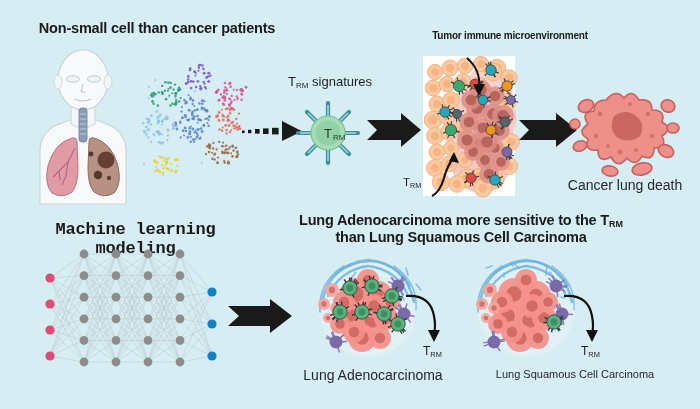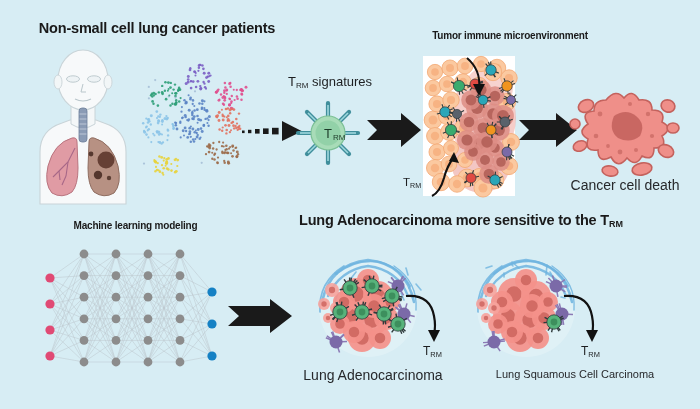--- a/index.html
+++ b/index.html
@@ -22,21 +22,21 @@
   .sub{font-size:0.62em;vertical-align:-0.22em;letter-spacing:0px;}
   .trm-lbl{font-size:12px;color:#1d1f21;font-weight:400;white-space:nowrap;}
   svg{display:block;overflow:visible;}
 </style>
 </head>
 <body>
 
 <div id="stage">
 
   <div class="abs heading" style="left:28px;top:20px;width:258px;font-size:14.5px;">
-    <div>Non-small cell lung cancer patients</div>
+    <div>Non-small cell than cancer patients</div>
   </div>
 
   <svg class="abs" style="left:18px;top:44px;" width="130" height="160" viewBox="0 0 130 160">
 
     <path d="M22 160 L22 108 Q22 86 44 79 L52 76 L78 76 L86 79 Q108 86 108 108 L108 160 Z" fill="#f7f9fa" stroke="#c9d4d8" stroke-width="1.1"></path>
 
     <path d="M53 62 L53 80 Q65 88 77 80 L77 62 Z" fill="#f4f7f8" stroke="#c9d4d8" stroke-width="1"></path>
 
     <ellipse cx="65" cy="36" rx="25" ry="30" fill="#f7f9fa" stroke="#c9d4d8" stroke-width="1.1"></ellipse>
 
@@ -820,24 +820,24 @@
       <circle cx="26" cy="52" r="2.3"></circle>
         <circle cx="82" cy="52" r="2.1"></circle>
       <circle cx="50" cy="68" r="2.4"></circle>
         <circle cx="66" cy="66" r="2"></circle>
       <circle cx="38" cy="62" r="1.9"></circle>
         <circle cx="60" cy="20" r="2"></circle>
     </g>
   </svg>
 
   <div class="abs caption" style="left:545px;top:178px;width:160px;font-size:14px;">
-    <span>Cancer cell death</span>
+    <span>Cancer lung death</span>
   </div>
 
-  <div class="abs heading" style="left:28px;top:220px;width:215px;font-size:10px;">
+  <div class="abs heading" style="left:28px;top:220px;width:215px;font-size:17px;font-family:Liberation Mono, monospace;">
     <span>Machine learning modeling</span>
   </div>
 
   <svg class="abs" style="left:42px;top:248px;" width="180" height="120" viewBox="0 0 180 120">
     <g id="nnEdges" stroke="#b7bfc4" stroke-width="0.5" opacity="0.85">
         <line x1="8" y1="30" x2="42" y2="6"></line>
         <line x1="8" y1="30" x2="42" y2="27.6"></line>
         <line x1="8" y1="30" x2="42" y2="49.2"></line>
         <line x1="8" y1="30" x2="42" y2="70.80000000000001"></line>
         <line x1="8" y1="30" x2="42" y2="92.4"></line>
@@ -1023,20 +1023,21 @@
   </svg>
 
   <svg class="abs" style="left:228px;top:298px;" width="66" height="36" viewBox="0 0 66 36">
     <path d="M0 8 L11 18 L0 28 L42 28 L42 35 L64 18 L42 1 L42 8 Z" fill="#1a1a1a"></path>
   </svg>
 
   <div class="abs heading" style="left:292px;top:212px;width:326px;font-size:14.5px;margin-left:6px;">
     <div>
       <span>Lung Adenocarcinoma more sensitive to the T</span><span class="sub">RM</span>
     </div>
+    <div>than Lung Squamous Cell Carcinoma</div>
   </div>
 
   <svg class="abs" style="left:310px;top:252px;" width="120" height="112" viewBox="0 0 120 112">
     <circle cx="58" cy="56" r="49" fill="#ffffff" opacity="0.22"></circle>
     <g id="vesselsL" stroke="#6fb4df" fill="none" stroke-linecap="round">
         <path d="M12 50 Q20 12 58 8 Q96 12 104 50" stroke-width="2.6" opacity="0.85"></path>
         <path d="M18 44 Q30 18 58 14 Q88 18 98 44" stroke-width="2.3" opacity="0.85"></path>
         <path d="M26 22 Q46 6 70 10 Q90 16 100 34" stroke-width="2.0" opacity="0.85"></path>
         <path d="M10 60 Q8 30 34 14" stroke-width="1.7" opacity="0.85"></path>
         <path d="M106 58 Q108 30 84 14" stroke-width="1.4" opacity="0.85"></path>

